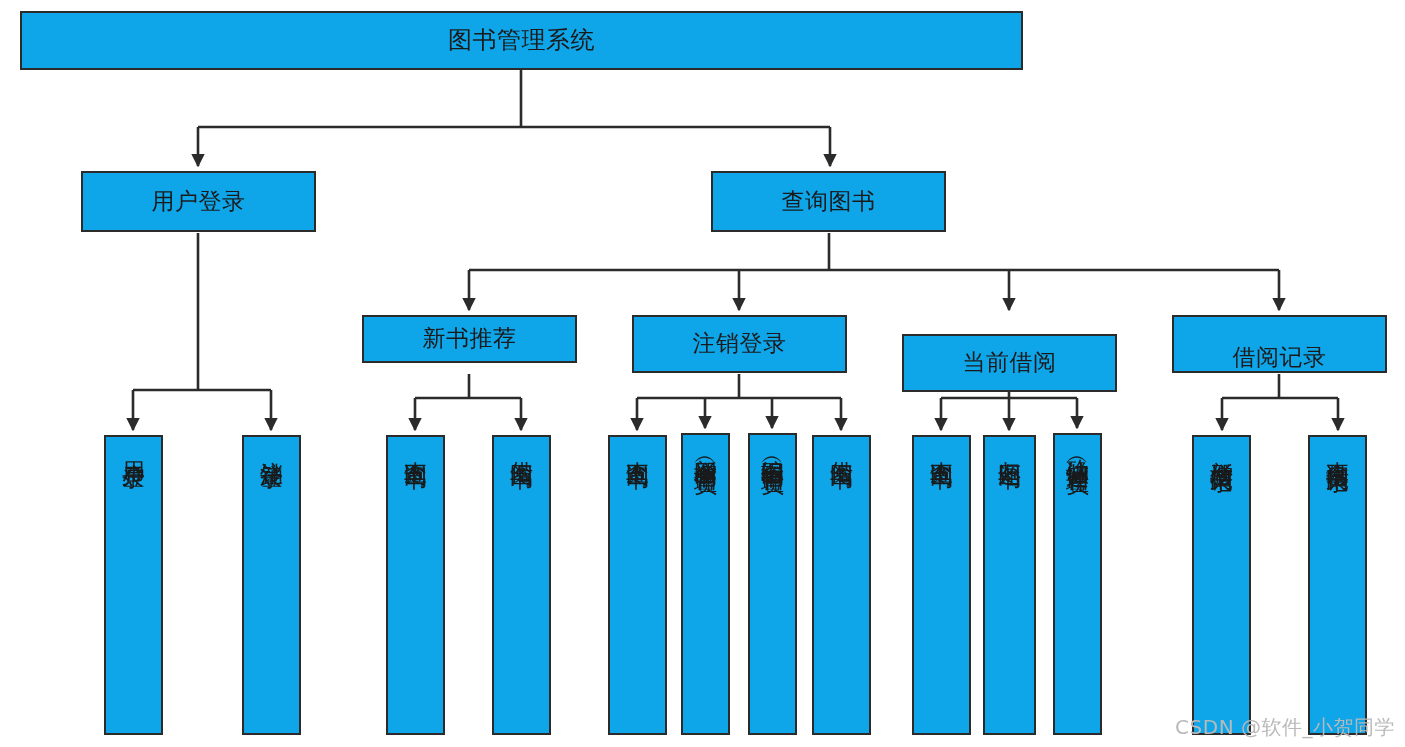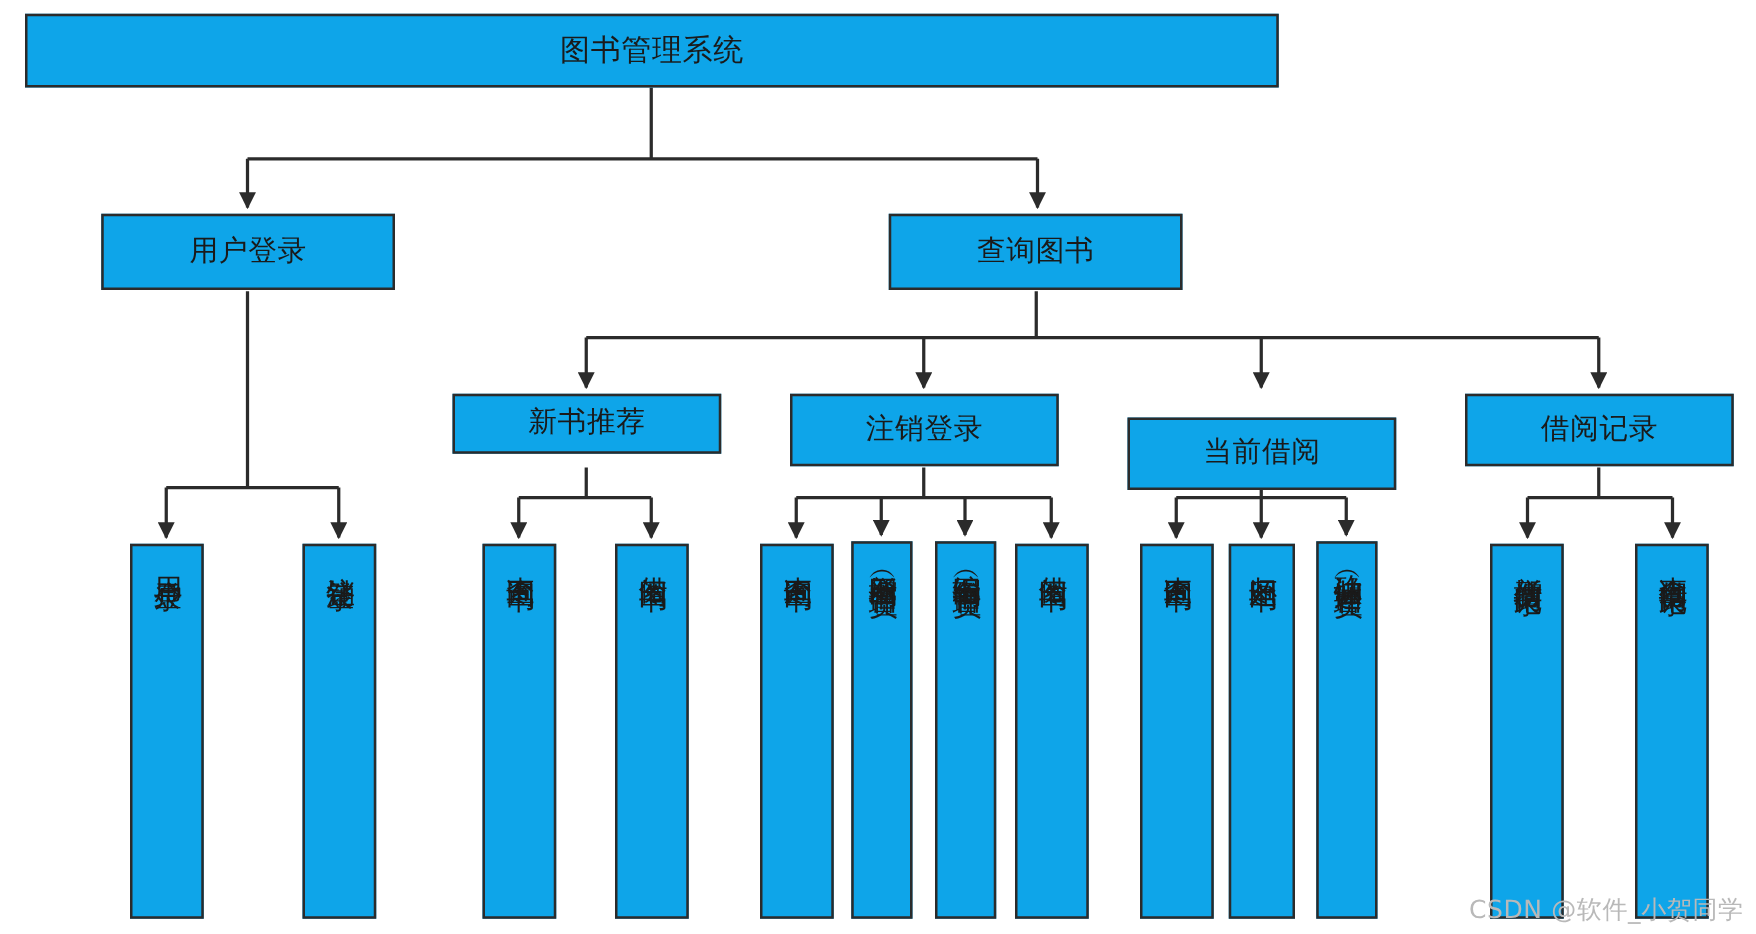--- a/index.html
+++ b/index.html
@@ -142,21 +142,21 @@
   </div>
 
   <div class="node horizontal" style="left:632px; top:315px; width:215px; height:58px;">
     <span class="label">注销登录</span>
   </div>
 
   <div class="node horizontal" style="left:902px; top:305px; width:215px; height:58px;margin-top:29px;">
     <span class="label">当前借阅</span>
   </div>
 
-  <div class="node horizontal" style="left:1172px; top:315px; width:215px; height:58px;">
+  <div class="node horizontal" style="left:1172px; top:315px; width:215px; height:58px;align-items:flex-end;">
     <span class="label">借阅记录</span>
   </div>
 
   <div class="node vertical" style="left:104px; top:435px; width:59px; height:300px;">
     <span class="label">用户登录</span>
   </div>
 
   <div class="node vertical" style="left:242px; top:435px; width:59px; height:300px;">
     <span class="label">注销登录</span>
   </div>

